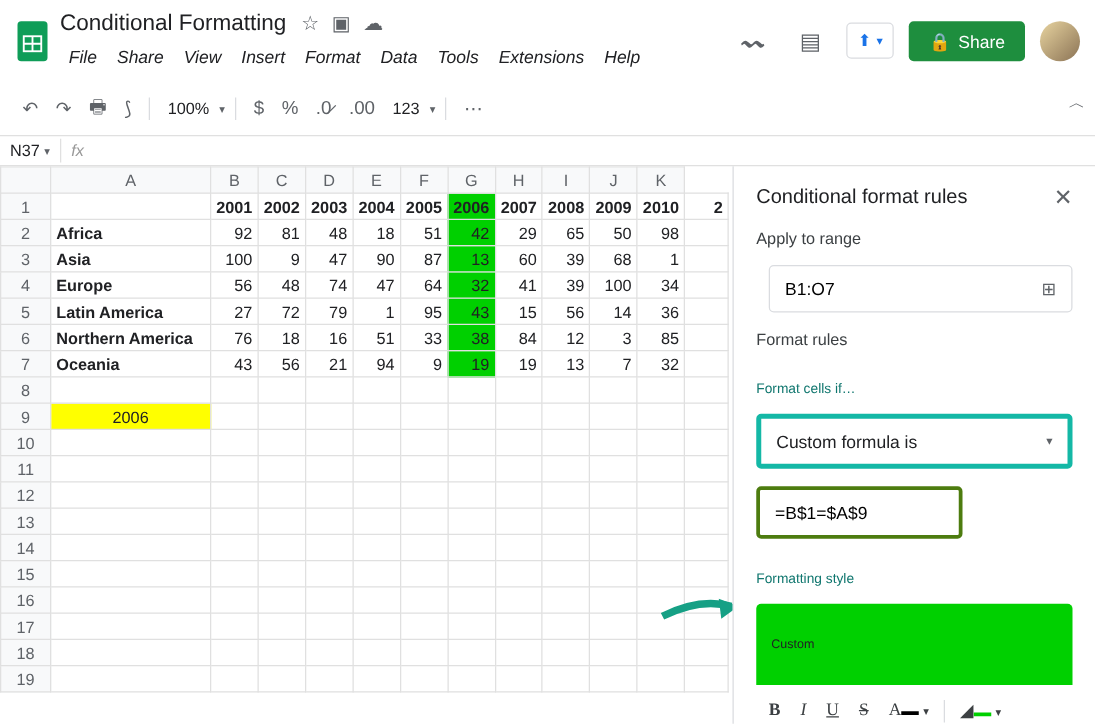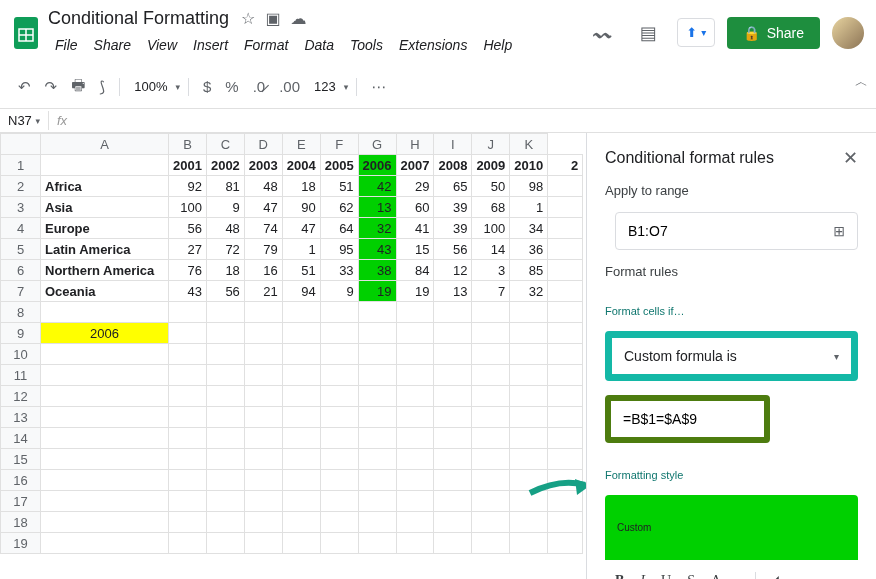--- a/index.html
+++ b/index.html
@@ -46,22 +46,22 @@
 
 .sidepanel { width: 290px; border-left: 1px solid #dadce0; padding: 14px 18px; display: flex; flex-direction: column; gap: 14px; }
 .sp-header { display: flex; justify-content: space-between; align-items: center; }
 .sp-title { font-size: 16px; font-weight: 400; }
 .sp-close { cursor: pointer; color: #5f6368; font-size: 18px; }
 .sp-section-label { font-size: 13px; color: #3c4043; font-weight: 500; }
 .sp-sub-label { font-size: 11px; color: #0f766e; margin-top: 12px; }
 .sp-input { border: 1px solid #dadce0; border-radius: 4px; padding: 10px 12px; font-size: 14px; display: flex; justify-content: space-between; align-items: center; margin-left: 10px; }
 .sp-input input { border: none; outline: none; font-size: 14px; width: 100%; font-family: inherit; }
 .sp-grid-icon { color: #5f6368; cursor: pointer; }
-.sp-select { border: 7px solid #14b8a6; border-radius: 4px; padding: 10px 12px; font-size: 14px; display: flex; justify-content: space-between; align-items: center; cursor: pointer; }
-.sp-formula { border: 6px solid #4d7c0f; border-radius: 4px; padding: 10px 12px; font-size: 14px; width: 165px; }
+.sp-select { border: 4px solid #14b8a6; border-radius: 4px; padding: 10px 12px; font-size: 14px; display: flex; justify-content: space-between; align-items: center; cursor: pointer; }
+.sp-formula { border: 3px solid #4d7c0f; border-radius: 4px; padding: 10px 12px; font-size: 14px; width: 165px; }
 .sp-formula input { border: none; outline: none; font-size: 14px; width: 100%; font-family: inherit; }
 .sp-style-box { background: #00d000; padding: 27px 12px; font-size: 10px; border-radius: 4px 4px 0 0; }
 .sp-format-toolbar { display: flex; gap: 4px; padding: 8px 4px; align-items: center; }
 .sp-fmt-btn { padding: 4px 6px; cursor: pointer; font-size: 14px; color: #3c4043; border-radius: 2px; font-family: 'Times New Roman', serif; }
 .sp-color-swatch { width: 14px; height: 3px; display: inline-block; }
 .sp-buttons { display: flex; justify-content: flex-end; gap: 12px; margin-top: 8px; }
 .sp-btn { padding: 10px 24px; border-radius: 4px; font-size: 14px; font-weight: 500; cursor: pointer; }
 .sp-cancel { border: 1px solid #dadce0; color: #1e8e3e; background: #fff; }
 .sp-done { background: #1e8e3e; color: #fff; }
 
@@ -209,21 +209,21 @@
             <td>98</td>
             <td></td>
           </tr>
           <tr>
             <th class="row-hdr">3</th>
             <td class="label">Asia</td>
             <td>100</td>
             <td>9</td>
             <td>47</td>
             <td>90</td>
-            <td>62</td>
+            <td>87</td>
             <td class="green">13</td>
             <td>60</td>
             <td>39</td>
             <td>68</td>
             <td>1</td>
             <td></td>
           </tr>
           <tr>
             <th class="row-hdr">4</th>
             <td class="label">Europe</td>

